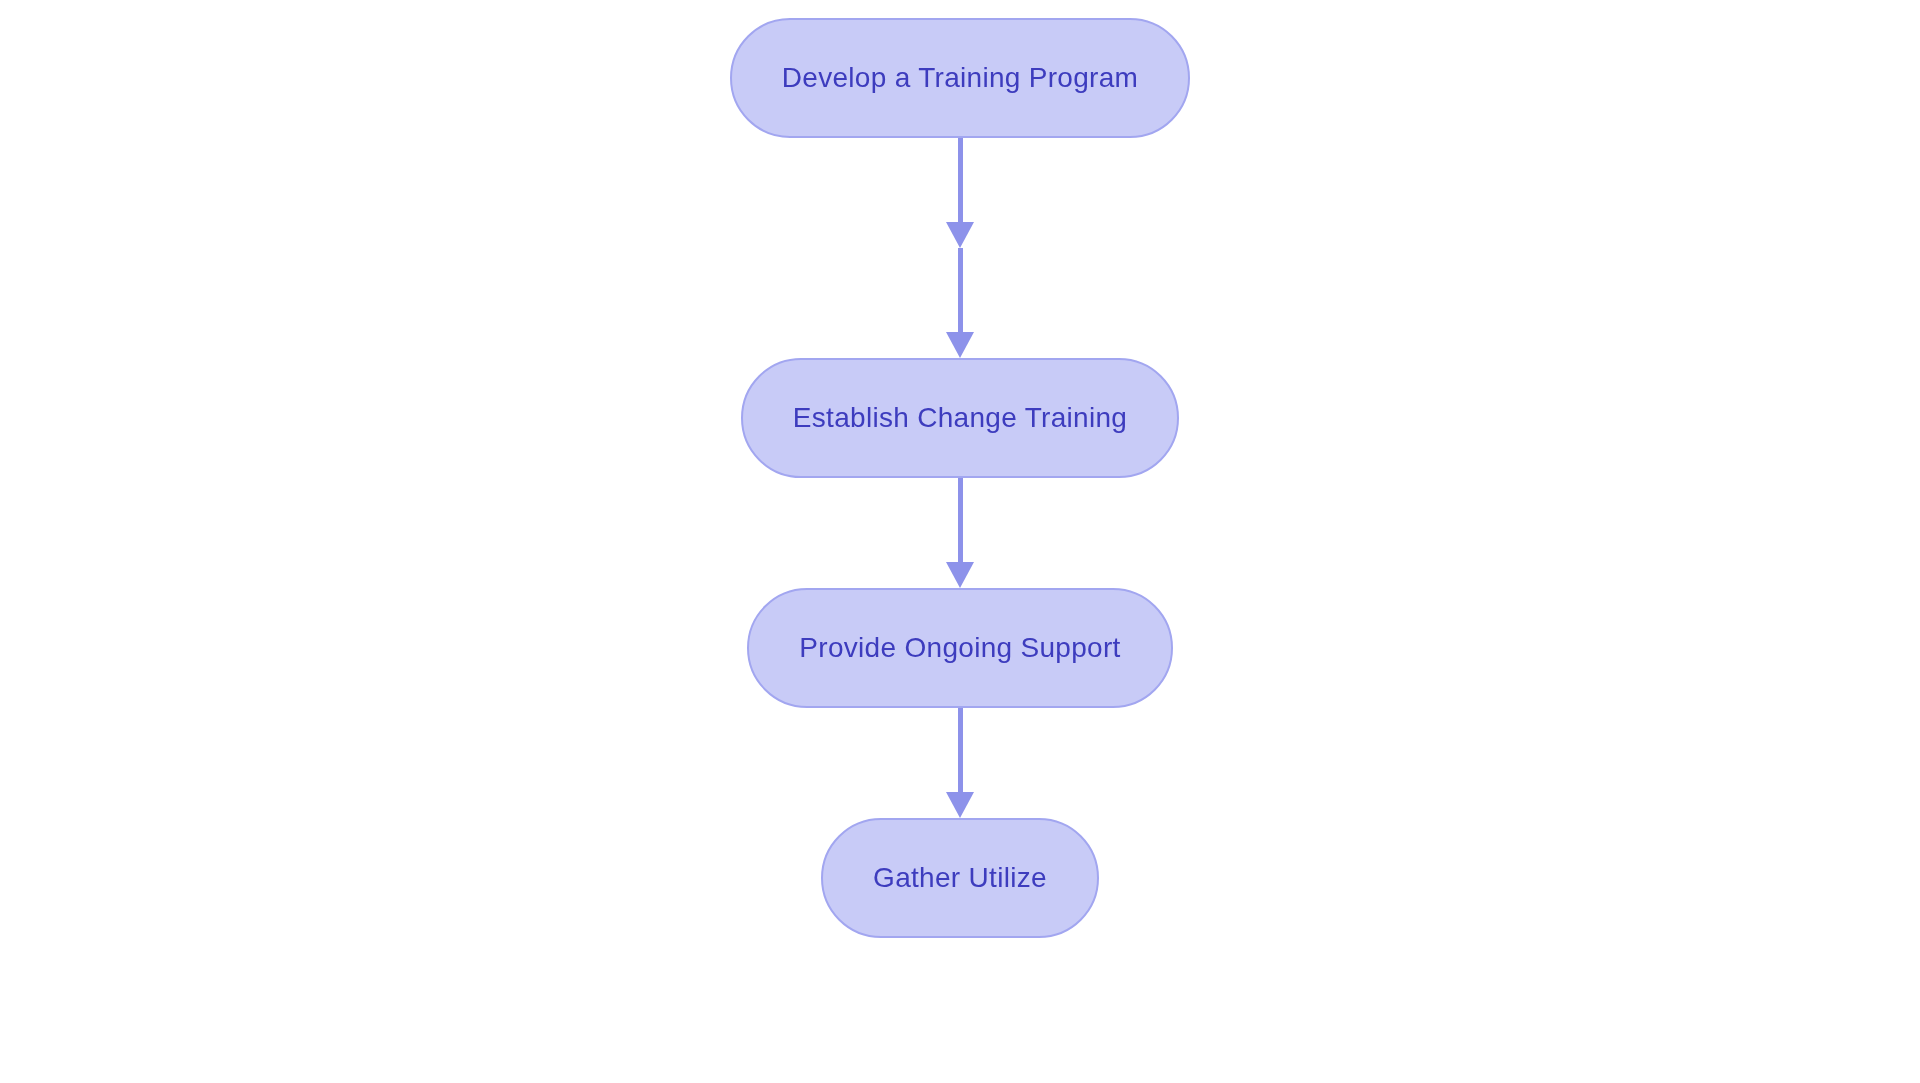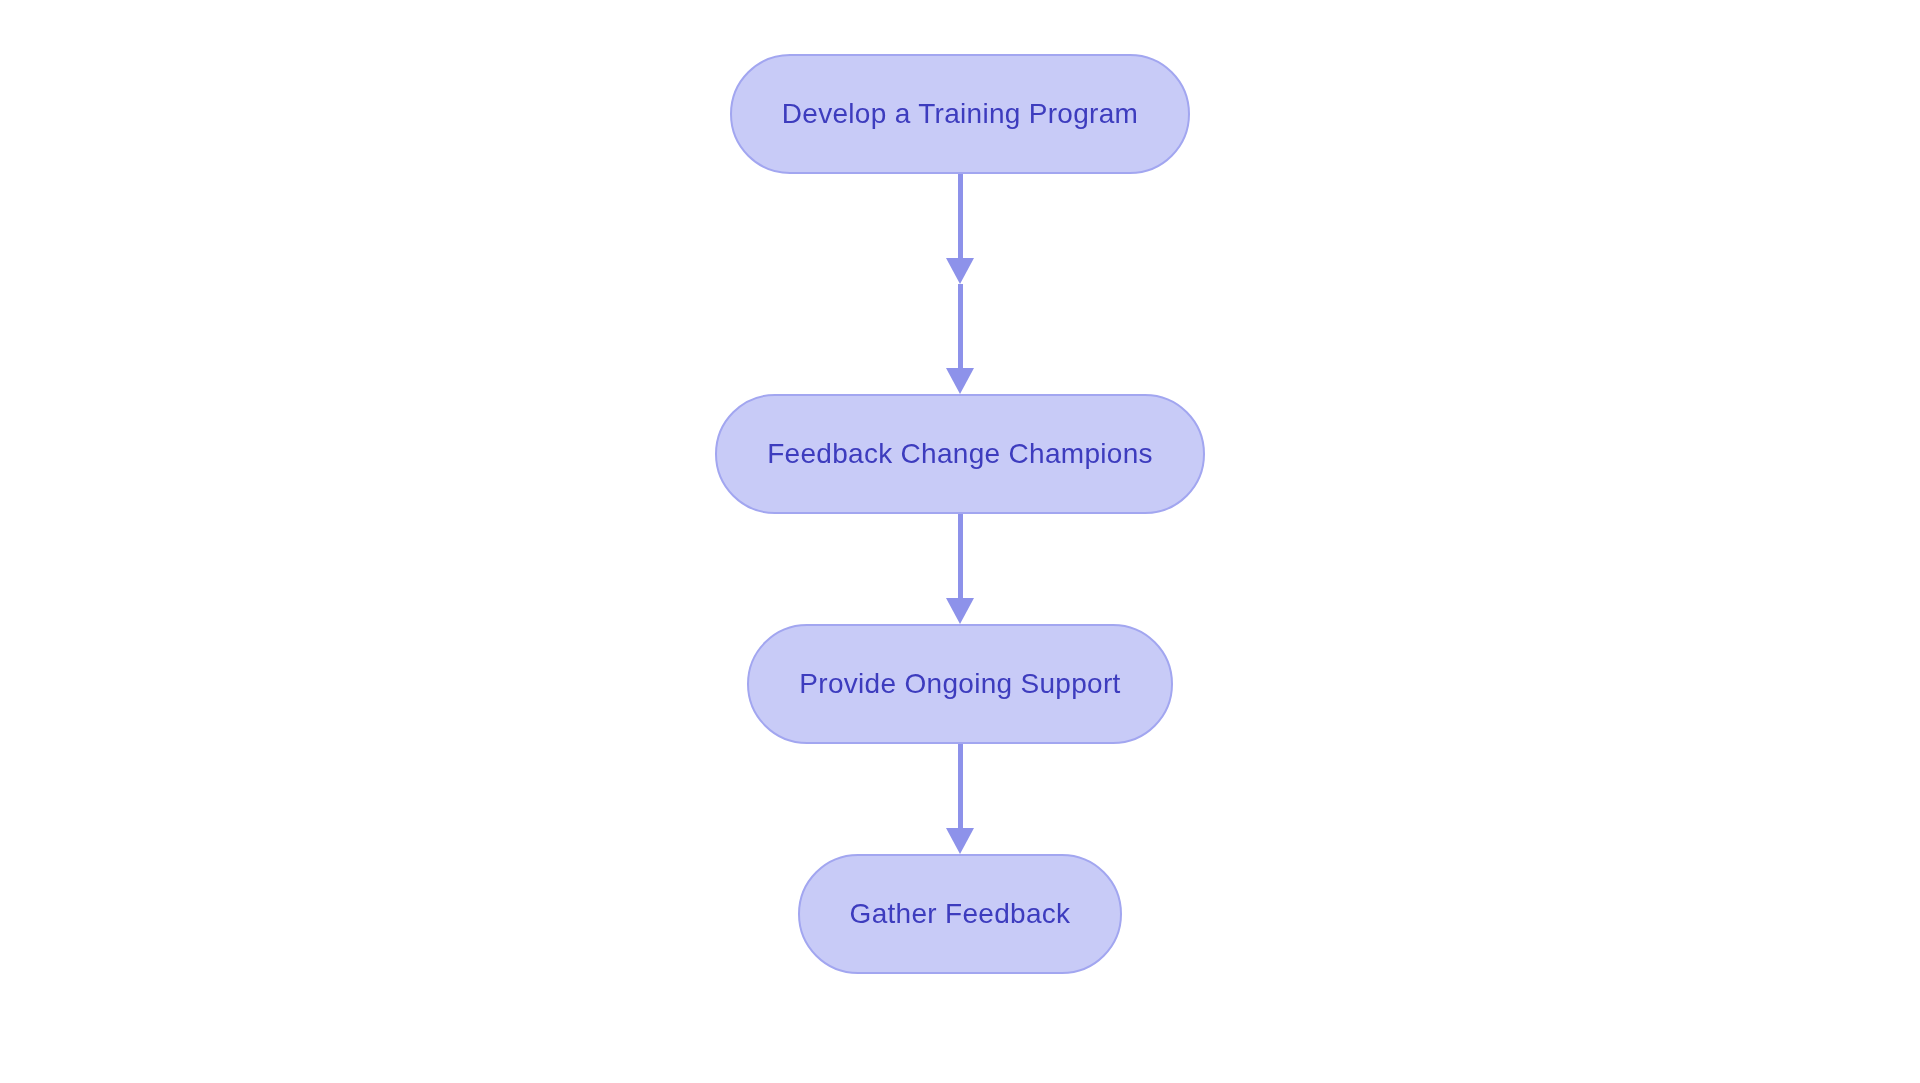--- a/index.html
+++ b/index.html
@@ -13,21 +13,20 @@
   }
   .canvas {
     width: 1920px;
     height: 939px;
     display: flex;
     flex-direction: column;
     align-items: center;
     padding-top: 18px;
     box-sizing: border-box;
     background: #ffffff;
-    margin-top: 36px;
   }
   .node {
     height: 120px;
     min-height: 120px;
     padding: 0 50px;
     border-radius: 60px;
     background: #c8cbf7;
     border: 2px solid #a2a6f0;
     box-sizing: border-box;
     display: flex;
@@ -70,29 +69,29 @@
     <div class="arrow-line"></div>
     <div class="arrow-head"></div>
   </div>
 
 
   <div class="arrow">
     <div class="arrow-line"></div>
     <div class="arrow-head"></div>
   </div>
 
-  <div class="node">Feedback Change Champions</div>
+  <div class="node">Establish Change Training</div>
 
   <div class="arrow">
     <div class="arrow-line"></div>
     <div class="arrow-head"></div>
   </div>
 
   <div class="node">Provide Ongoing Support</div>
 
   <div class="arrow">
     <div class="arrow-line"></div>
     <div class="arrow-head"></div>
   </div>
 
-  <div class="node">Gather Feedback</div>
+  <div class="node">Gather Utilize</div>
 
 </div>
 
 </body></html>

